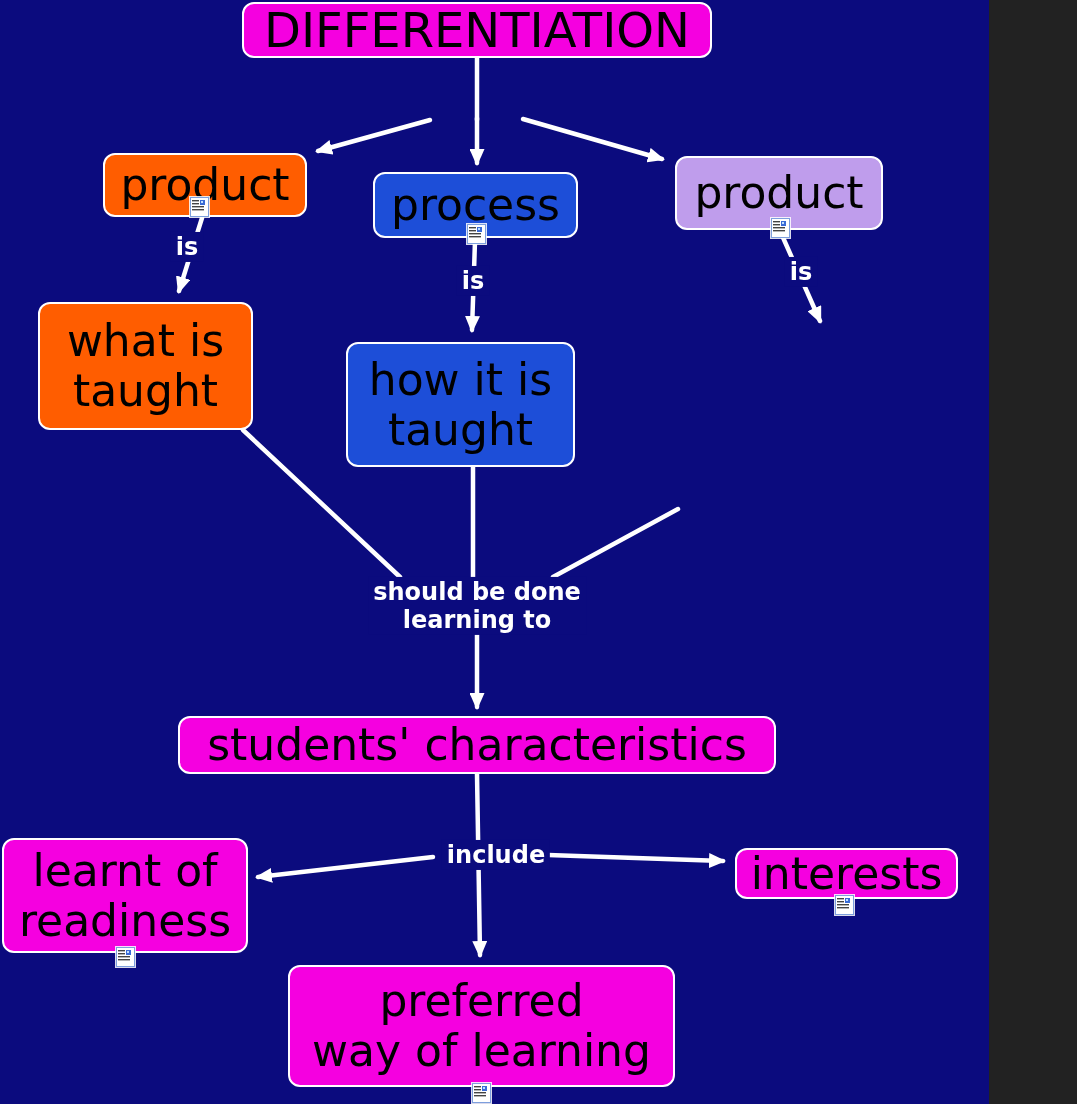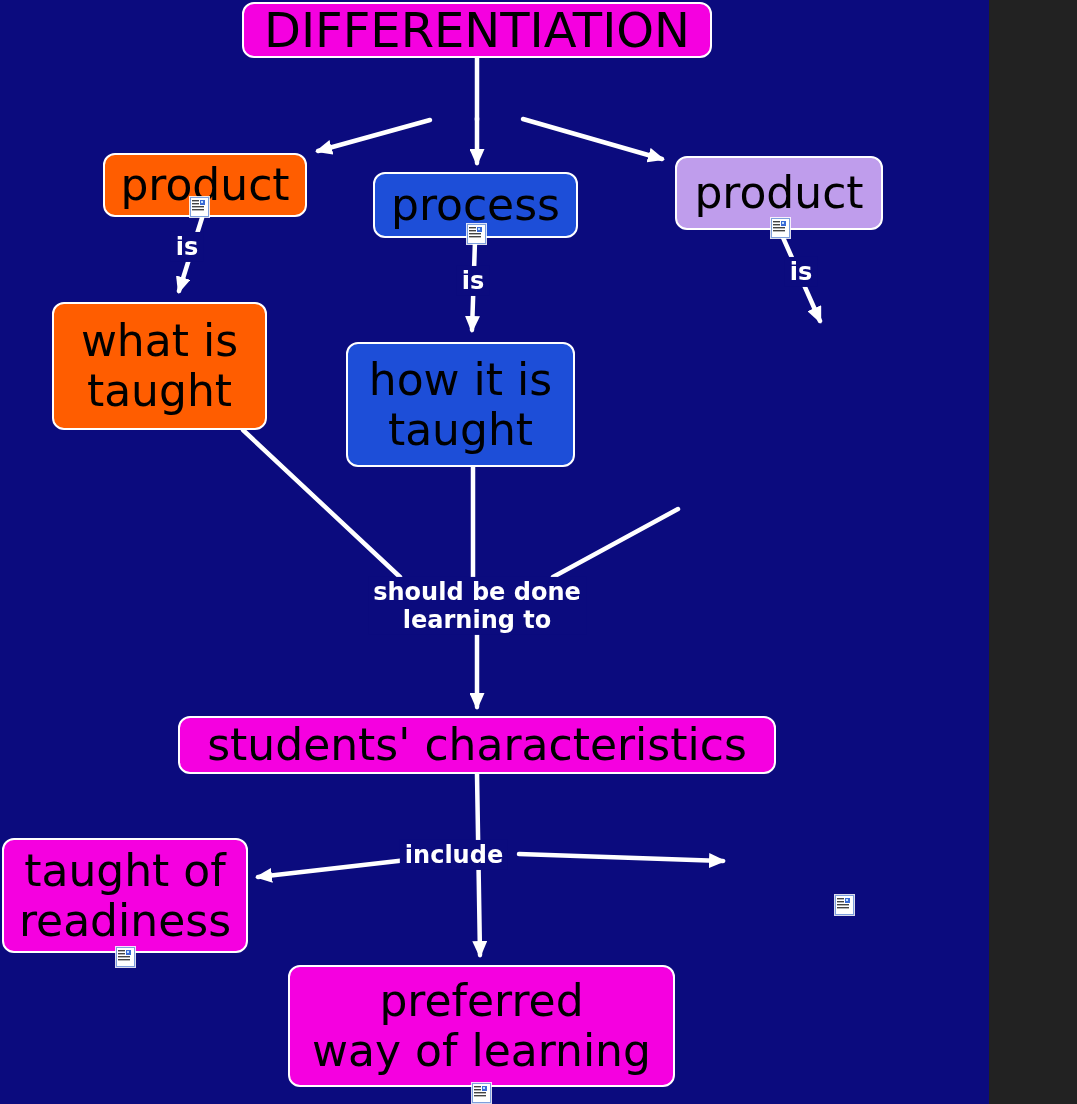--- a/index.html
+++ b/index.html
@@ -89,52 +89,55 @@
   </div>
 
   <div class="node fill-green" style="left:373px;top:172px;width:205px;height:66px">
     <span>process</span>
   </div>
 
   <div class="node fill-lavender" style="left:675px;top:156px;width:208px;height:74px">
     <span>product</span>
   </div>
 
-  <div class="node fill-orange" style="left:52px;top:302px;width:215px;height:128px">
+  <div class="node fill-orange" style="left:38px;top:302px;width:215px;height:128px">
     <span>what is
 taught</span>
   </div>
 
   <div class="node fill-green" style="left:346px;top:342px;width:229px;height:125px">
     <span>how it is
 taught</span>
   </div>
 
 
   <div class="node fill-magenta" style="left:178px;top:716px;width:598px;height:58px">
     <span>students' characteristics</span>
   </div>
 
   <div class="node fill-magenta" style="left:2px;top:838px;width:246px;height:115px">
-    <span>taught of
+    <span>learnt of
 readiness</span>
   </div>
 
+  <div class="node fill-magenta" style="left:735px;top:848px;width:223px;height:51px">
+    <span>interests</span>
+  </div>
 
   <div class="node fill-magenta" style="left:288px;top:965px;width:387px;height:122px">
     <span>preferred
 way of learning</span>
   </div>
 
   <div class="link-label" style="left:187px;top:247px">is</div>
   <div class="link-label" style="left:473px;top:281px">is</div>
   <div class="link-label" style="left:801px;top:272px">is</div>
   <div class="link-label" style="left:477px;top:606px">should be done
 learning to</div>
-  <div class="link-label" style="left:454px;top:855px">include</div>
+  <div class="link-label" style="left:496px;top:855px">include</div>
 
   <span class="res-icon" style="left:190px;top:197px">
     <svg viewBox="0 0 15 16">
         <rect x="9" y="2" width="5" height="5" fill="#3A6BD6"></rect>
         <rect x="10" y="3" width="2" height="2" fill="#BFE0FF"></rect>
         <rect x="1" y="2" width="7" height="1.4" fill="#444"></rect>
         <rect x="1" y="5" width="7" height="1.4" fill="#444"></rect>
         <rect x="1" y="8" width="12" height="1.4" fill="#444"></rect>
         <rect x="1" y="11" width="12" height="1.4" fill="#444"></rect>
       </svg>

